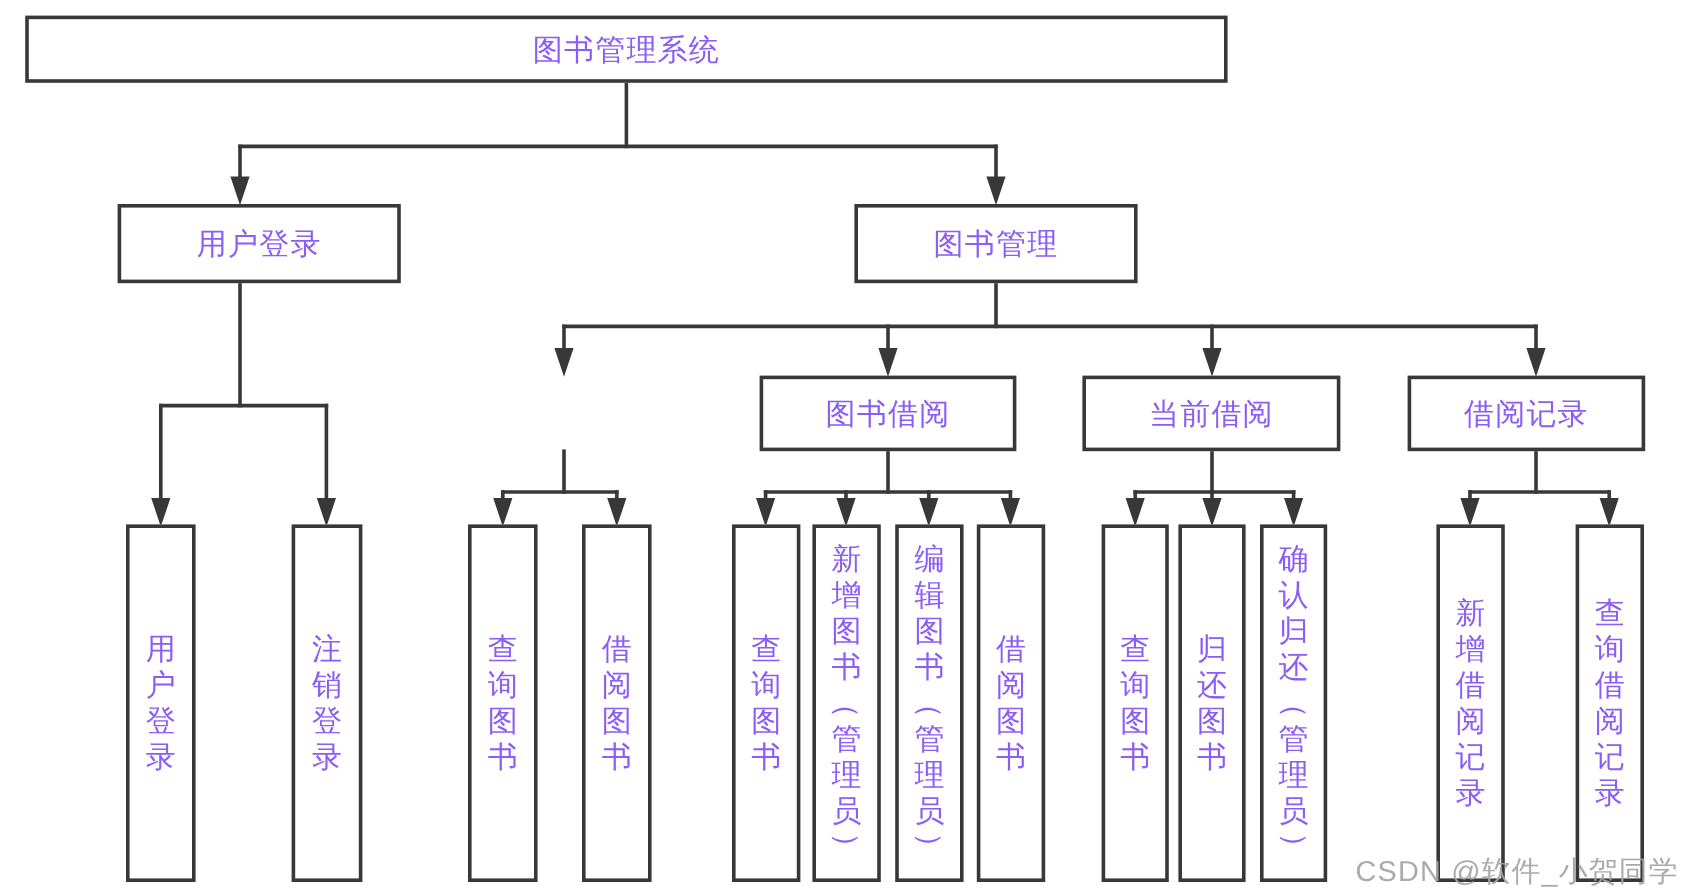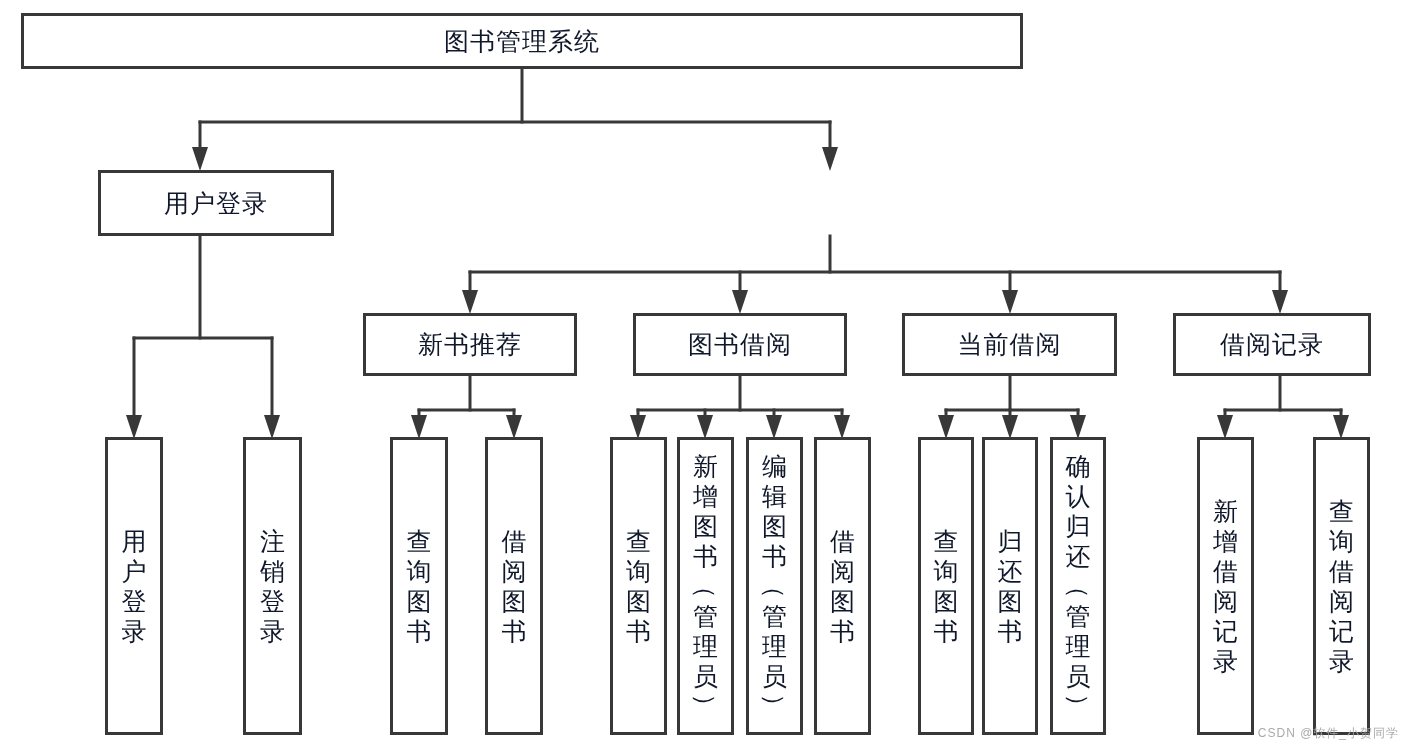--- a/index.html
+++ b/index.html
@@ -24,21 +24,21 @@
     position: absolute;
     box-sizing: border-box;
     background: #ffffff;
     border: 3px solid #383838;
     z-index: 1;
     display: flex;
     align-items: center;
     justify-content: center;
     font-size: 25px;
     letter-spacing: 1px;
-    color: #0f172a;
+    color: #8b5cf6;
   }
   .hbox { white-space: nowrap; }
   .vbox { flex-direction: column; letter-spacing: 0; }
   .vbox .vchar {
     display: block;
     width: 1em;
     line-height: 30px;
     text-align: center;
   }
   .vbox .vchar.rot { transform: rotate(90deg); }
@@ -62,21 +62,21 @@
   #n-l3a { left: 918px;  width: 56px; }
   #n-l3b { left: 982px;  width: 56px; }
   #n-l3c { left: 1050px; width: 56px; }
   #n-l4a { left: 1197px; width: 57px; }
   #n-l4b { left: 1313px; width: 57px; }
   .watermark {
     position: absolute;
     right: 6px;
     bottom: 5px;
     z-index: 2;
-    font-size: 12px;
+    font-size: 24px;
     color: rgba(165,165,165,0.95);
     letter-spacing: 1px;
     white-space: nowrap;
   }
 </style>
 </head>
 <body>
 
 <div class="canvas">
 
@@ -138,22 +138,22 @@
     <line x1="1225" y1="410" x2="1341" y2="410"></line>
     <line x1="1225" y1="410" x2="1225" y2="417"></line>
     <polygon points="1217,415 1233,415 1225,439"></polygon>
     <line x1="1341" y1="410" x2="1341" y2="417"></line>
     <polygon points="1333,415 1349,415 1341,439"></polygon>
   </svg>
 
   <div class="node hbox" id="n-root">图书管理系统</div>
 
   <div class="node hbox" id="n-b0">用户登录</div>
-
-  <div class="node hbox" id="n-c0">新书推荐</div>
+  <div class="node hbox" id="n-b1">图书管理</div>
+
   <div class="node hbox" id="n-c2">当前借阅</div>
   <div class="node hbox" id="n-c1">图书借阅</div>
   <div class="node hbox" id="n-c3">借阅记录</div>
 
   <div class="node vbox leaf" id="n-l0a">
       <span class="vchar">用</span>
       <span class="vchar">户</span>
       <span class="vchar">登</span>
       <span class="vchar">录</span>
     </div>

